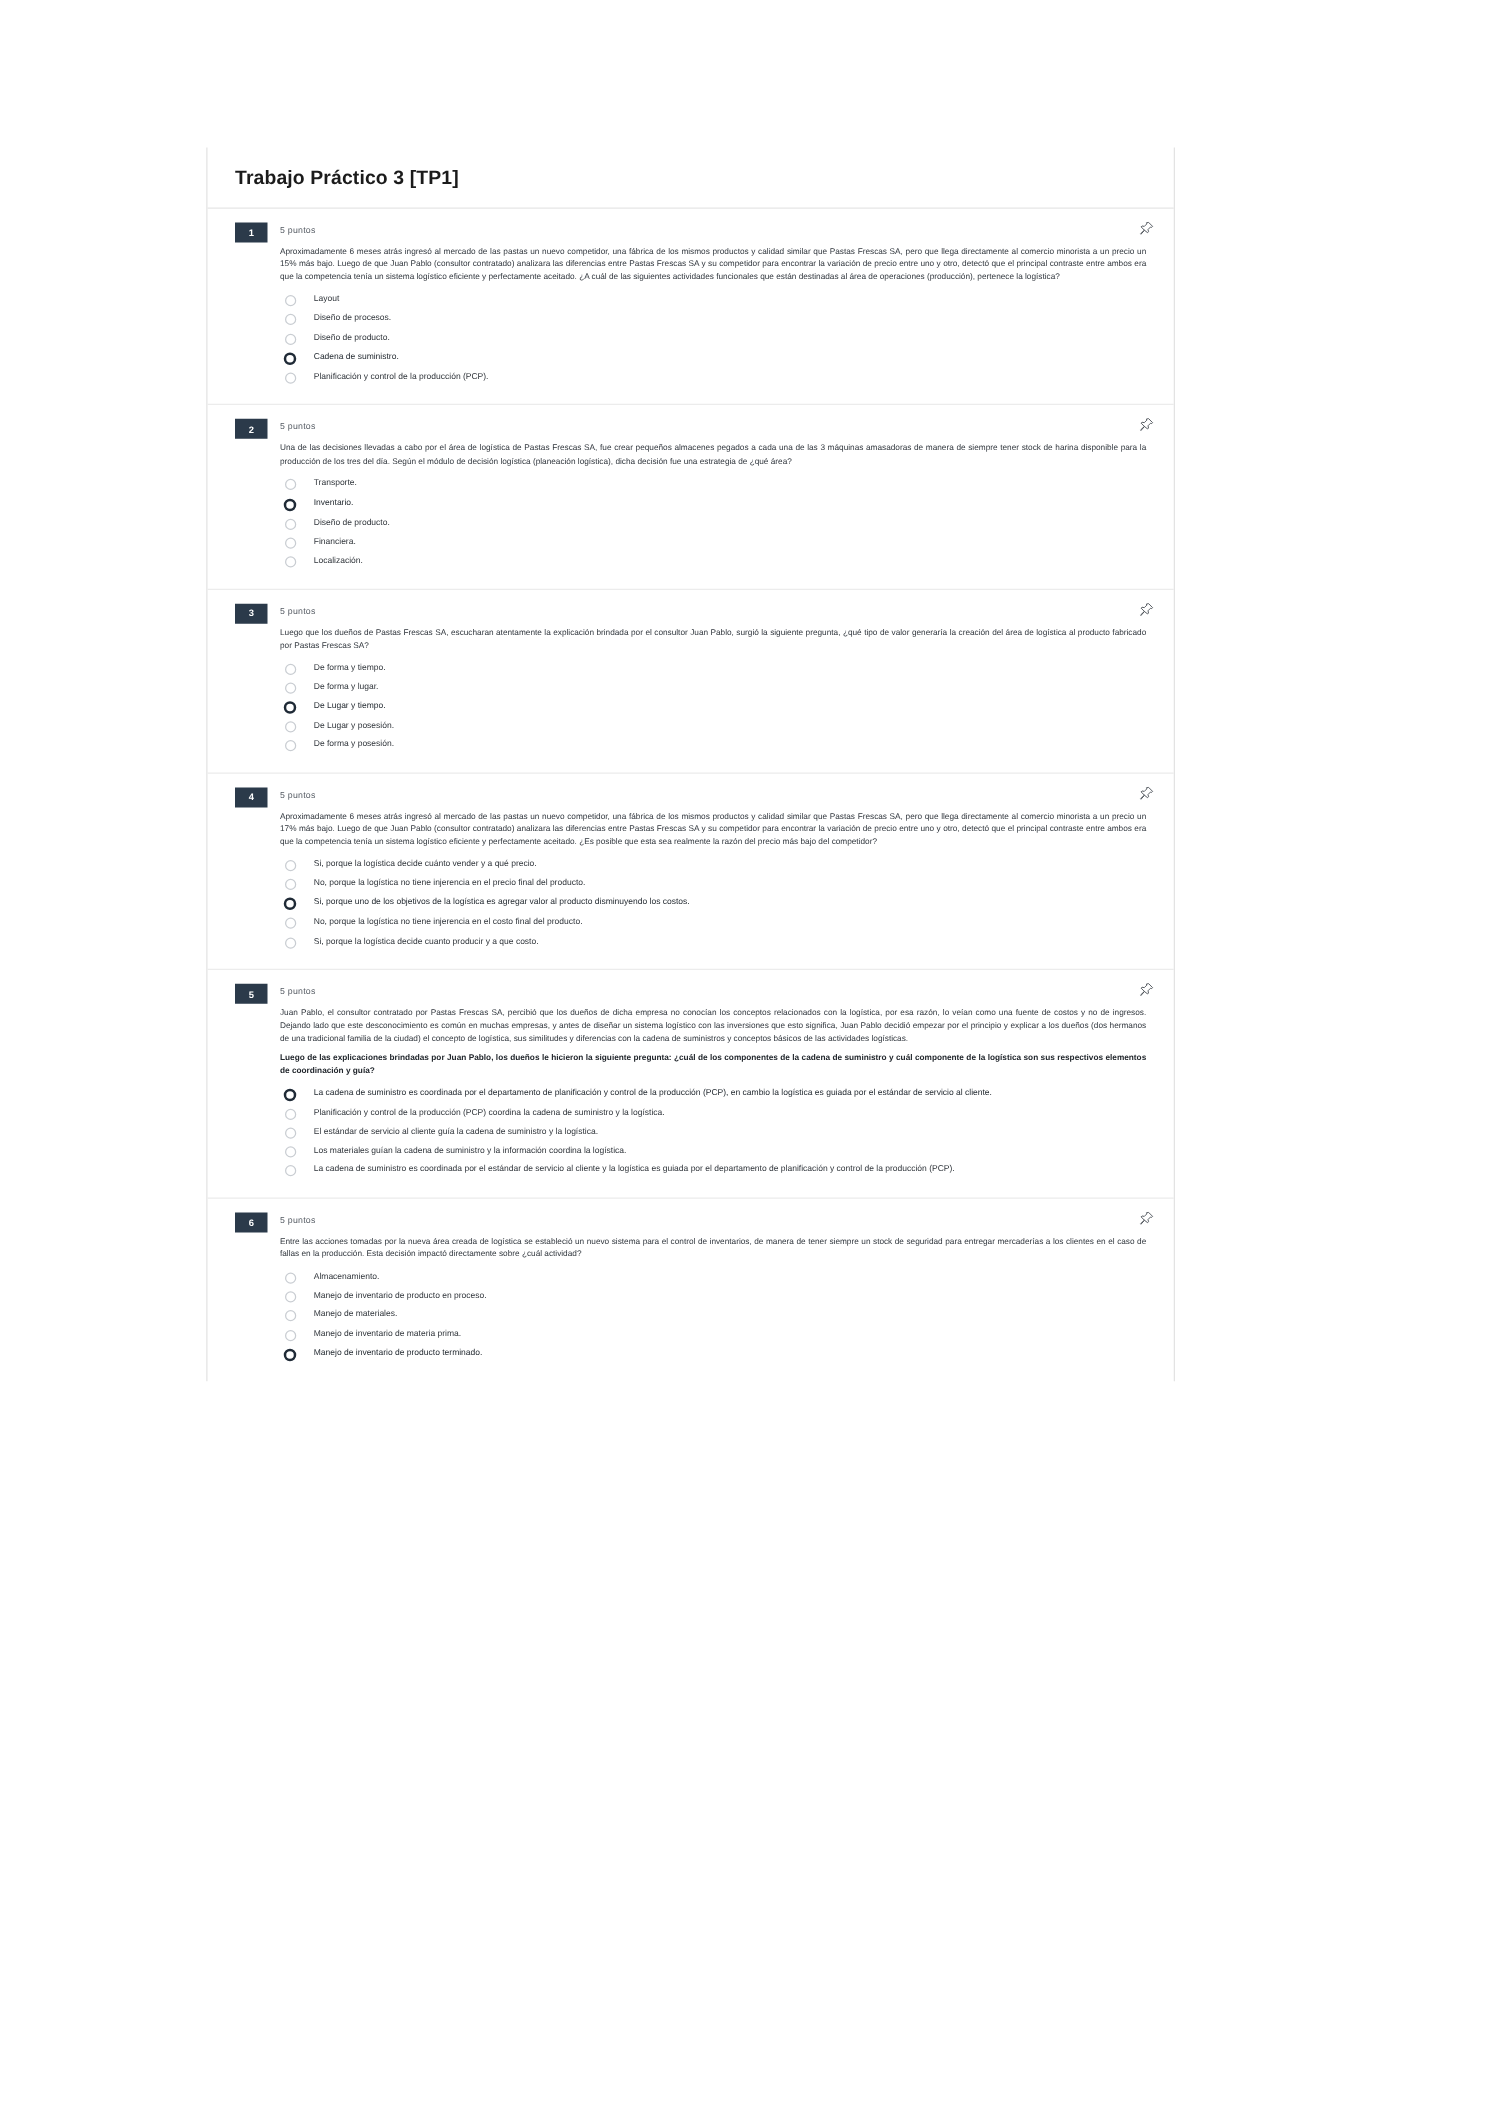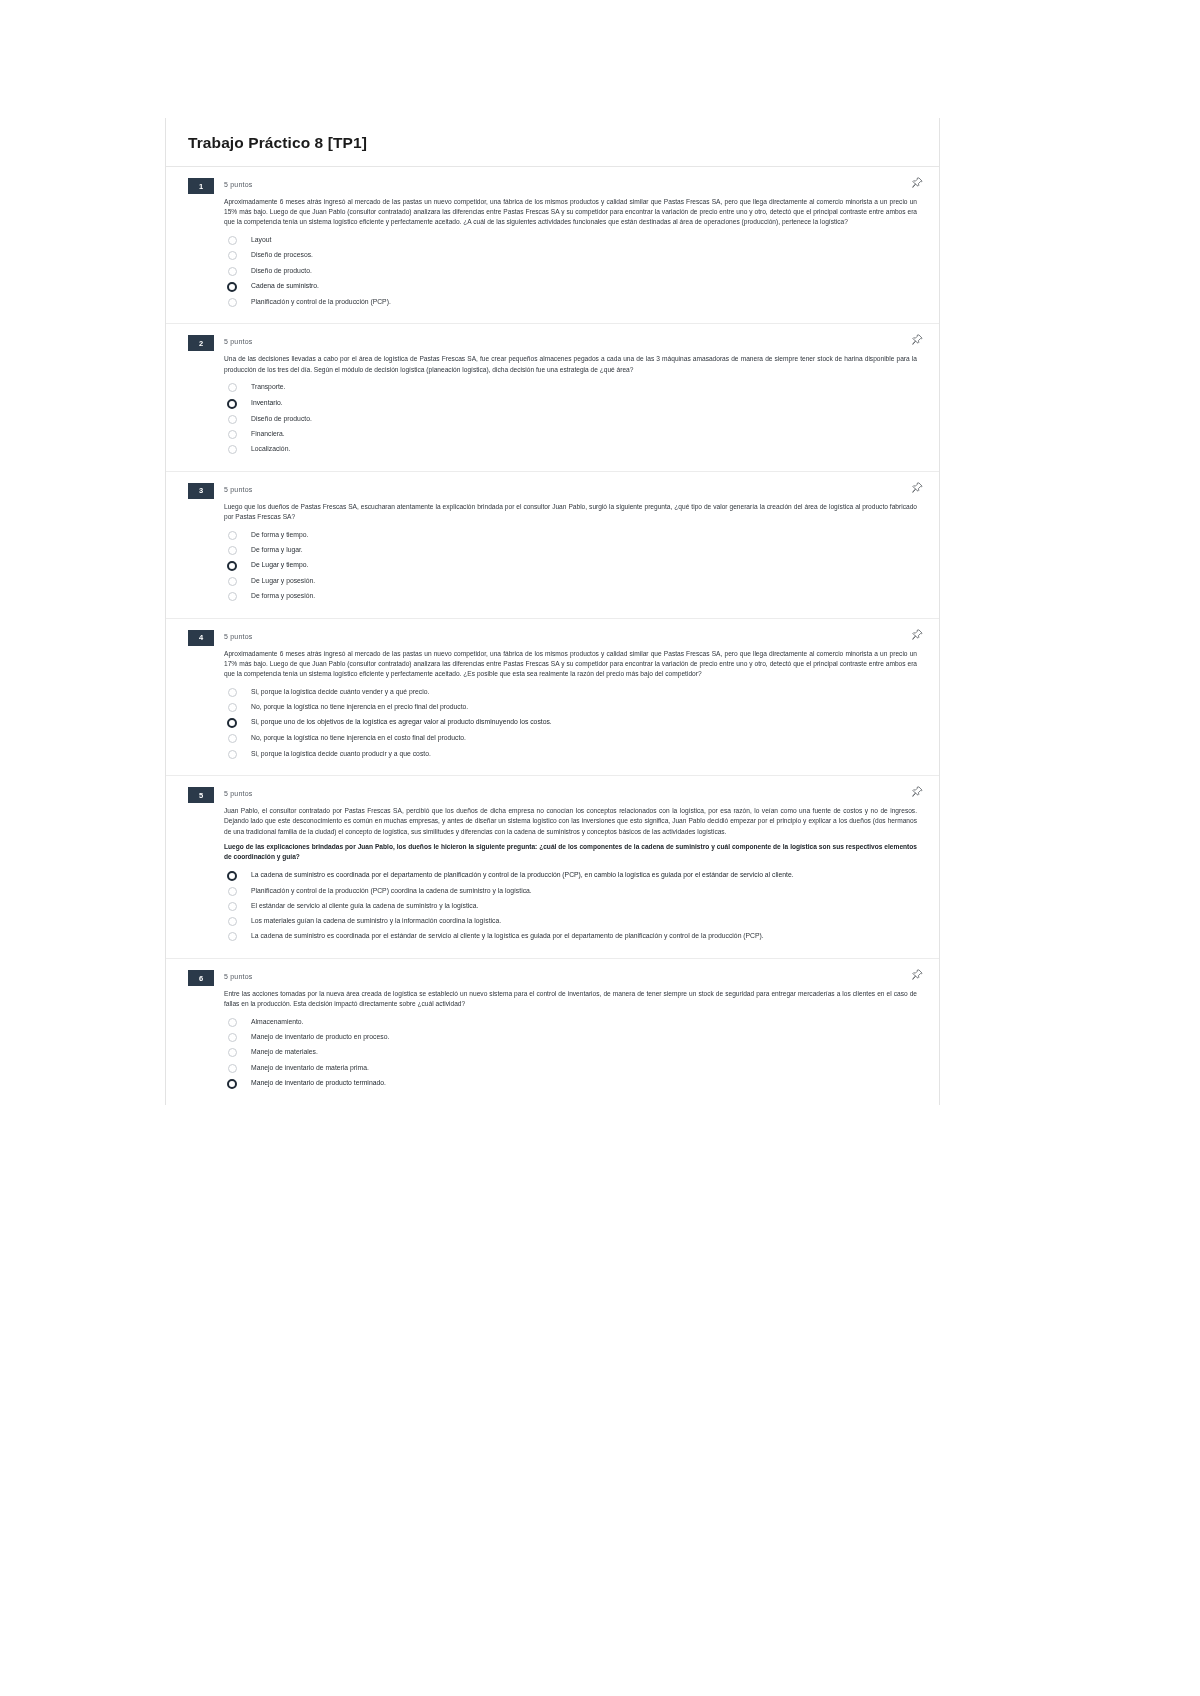--- a/index.html
+++ b/index.html
@@ -122,21 +122,21 @@
     color: #232a31;
   }
 </style>
 </head>
 <body>
 
 <div class="page">
   <div class="sheet">
 
     <div class="form-header">
-      <div class="form-title">Trabajo Práctico 8 [TP1]</div>
+      <div class="form-title">Trabajo Práctico 3 [TP1]</div>
     </div>
 
     <div id="questions-container">
         <div class="question">
           <div class="q-head">
             <div class="q-num">1</div>
             <div class="q-points">5 puntos</div>
           </div>
           <svg class="pin-icon" viewBox="0 0 16 16">
             <path d="M10.5 1.2l4.3 4.3-1 1-1.2-.4-2.7 2.7.5 2.4-1 1L6.1 9.6 2.4 13.8l-.5-.5L6 9.5 2.5 6l1-1 2.4.5L8.6 2.8l-.4-1.2z" fill="none" stroke="#3d4349" stroke-width="0.9"></path>

